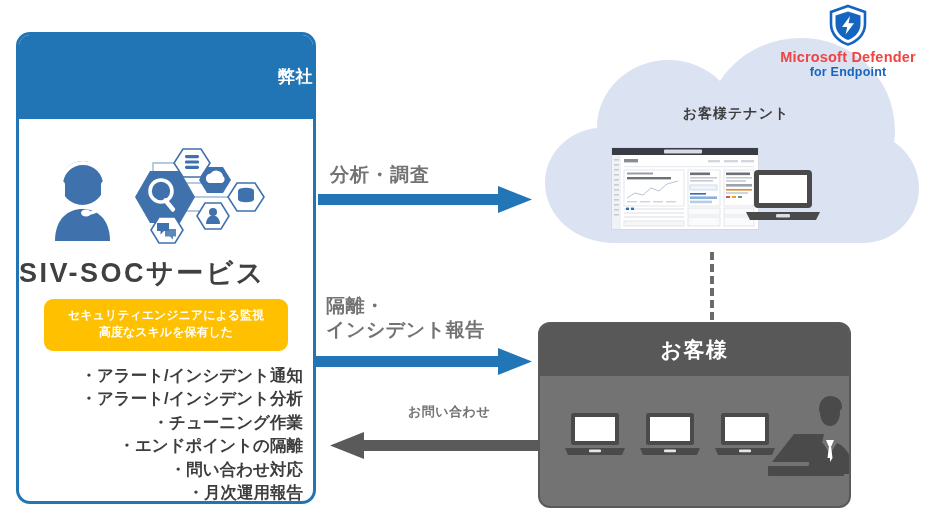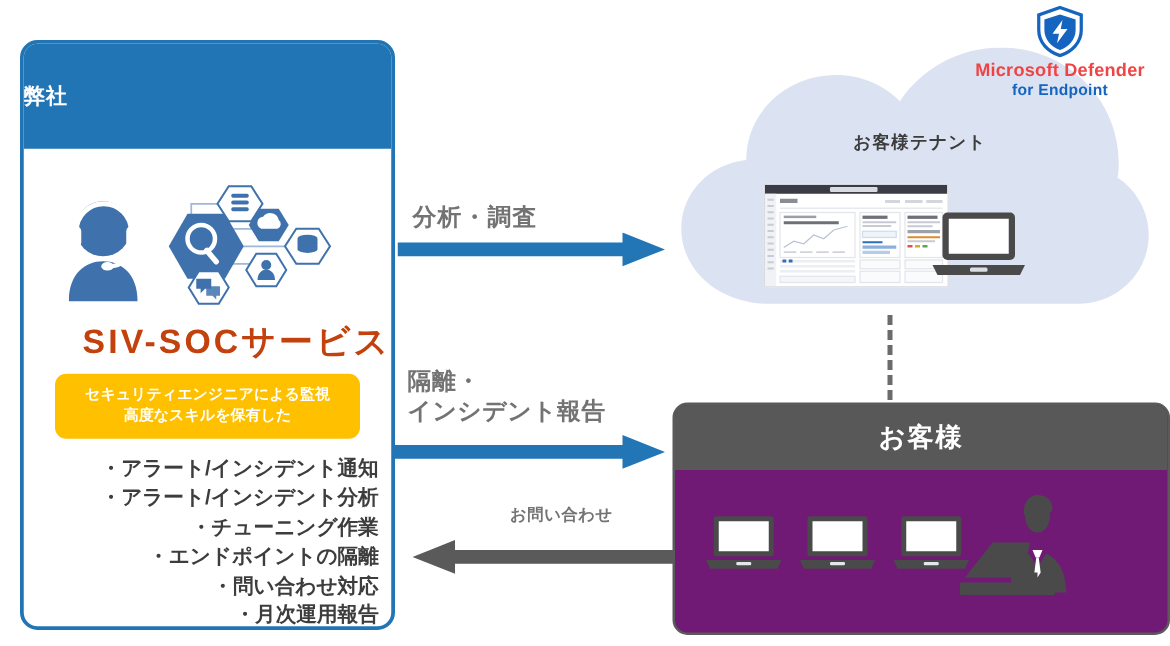--- a/index.html
+++ b/index.html
@@ -14,32 +14,32 @@
 
   
   .left-panel{
     position:absolute;left:16px;top:32px;width:300px;height:472px;
     border:3px solid #2275b5;border-radius:14px;
     background:#ffffff;box-sizing:border-box;overflow:hidden;
   }
   .lp-header{
     position:absolute;left:0;top:0;width:100%;height:84px;
     background:#2275b5;
-    display:flex;flex-direction:column;align-items:flex-start;justify-content:center;
+    display:flex;flex-direction:column;align-items:flex-end;justify-content:center;
     color:#ffffff;font-weight:bold;line-height:1.18;
   }
   .lp-header .l1{font-size:17px;letter-spacing:.5px;}
   .lp-header .l2{font-size:21px;letter-spacing:.5px;}
 
   .lp-body{position:absolute;left:0;top:84px;width:100%;bottom:0;}
 
   .soc-art{position:absolute;left:50%;top:22px;transform:translateX(-50%);width:222px;height:106px;}
   .brand{
-    position:absolute;left:0;top:136px;width:100%;text-align:right;
-    font-size:27px;font-weight:bold;color:#c2410c;letter-spacing:2.5px;
+    position:absolute;left:0;top:136px;width:100%;text-align:left;
+    font-size:27px;font-weight:bold;color:#404040;letter-spacing:2.5px;
   }
   .badge{
     position:absolute;left:50%;top:180px;transform:translateX(-50%);
     width:236px;padding:8px 4px 9px;border-radius:9px;background:#ffc000;
     color:#ffffff;font-size:12px;font-weight:bold;text-align:center;line-height:1.45;
   }
   .bullets{
     position:absolute;left:22px;top:245px;right:10px;
     color:#3d3d3d;font-size:16.5px;font-weight:bold;line-height:1.42;
   }
@@ -64,22 +64,22 @@
   .defender .t2{font-size:12.5px;font-weight:bold;color:#1565c0;letter-spacing:.2px;}
 
   
   .connector{
     position:absolute;left:710px;top:252px;width:0;height:68px;
     border-left:4px dashed #6b6b6b;
   }
 
   
   .cust-box{
-    position:absolute;left:538px;top:322px;width:398px;height:186px;
-    border:2px solid #5a5a5a;border-radius:12px;background:#701a75;
+    position:absolute;left:538px;top:322px;width:313px;height:186px;
+    border:2px solid #5a5a5a;border-radius:12px;background:#737373;
     box-sizing:border-box;overflow:hidden;
   }
   .cust-header{
     position:absolute;left:0;top:0;width:100%;height:52px;background:#585858;
     display:flex;align-items:center;justify-content:center;
     color:#ffffff;font-size:21px;font-weight:bold;letter-spacing:1.5px;
   }
   .cust-body{position:absolute;left:0;top:52px;width:100%;bottom:0;}
   .cust-laptops{position:absolute;left:24px;top:36px;display:flex;gap:13px;}
   .cust-person{position:absolute;left:228px;top:18px;width:112px;height:92px;}

